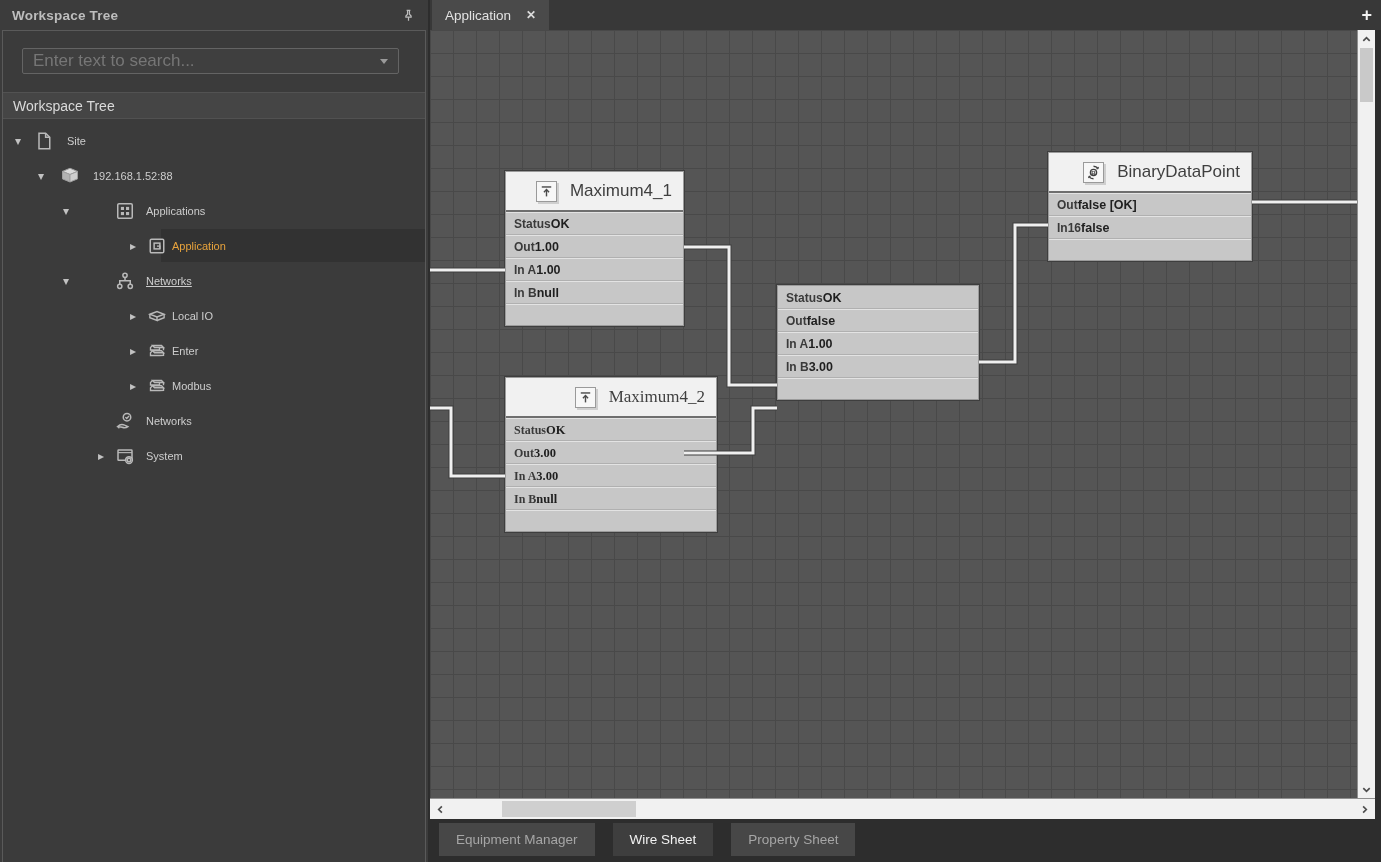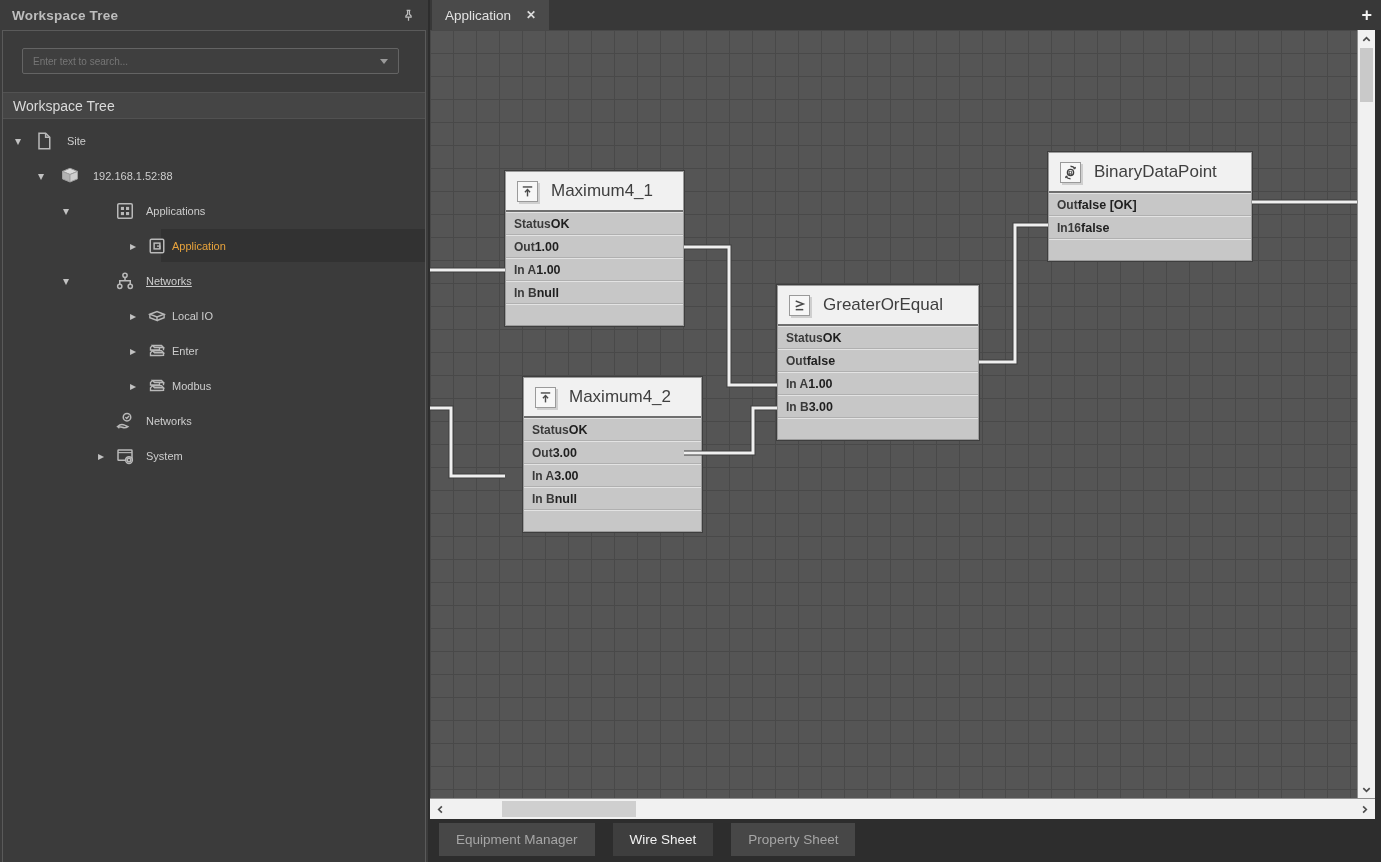--- a/index.html
+++ b/index.html
@@ -10,21 +10,21 @@
 
   
   .sidebar { flex:0 0 428px; width:428px; background:#3c3c3c; display:flex; flex-direction:column; }
   .sidebar-header { height:30px; flex:0 0 30px; display:flex; align-items:center; justify-content:space-between; padding:0 10px 0 12px; }
   .sidebar-title { font-weight:bold; font-size:13.5px; color:#bdbdbd; letter-spacing:.2px; }
   .pin-btn { width:20px; height:20px; display:flex; align-items:center; justify-content:center; cursor:pointer; }
   .pin-btn svg { width:15px; height:15px; }
   .sidebar-body { flex:1; margin:0 2px; border:1px solid #5a5a5a; border-bottom:none; background:#3b3b3b; overflow:hidden; }
   .search-wrap { padding:17px 26px 0 19px; }
   .search-box { position:relative; height:26px; background:#3f3f3f; border:1px solid #646464; border-radius:2px; display:flex; align-items:center; }
-  .search-input { flex:1; background:transparent; border:none; outline:none; color:#fca5a5; font-size:10px; padding:0 10px; font-family:"Liberation Sans", sans-serif; }
+  .search-input { flex:1; background:transparent; border:none; outline:none; color:#fca5a5; font-size:17px; padding:0 10px; font-family:"Liberation Sans", sans-serif; }
   .search-input::placeholder { color:#767676; }
   .search-caret { width:0; height:0; border-left:4px solid transparent; border-right:4px solid transparent; border-top:5px solid #9a9a9a; margin-right:10px; }
   .section-title { margin-top:18px; height:27px; line-height:26px; background:#454545; color:#dadada; font-size:14px; padding-left:10px; border-top:1px solid #525252; border-bottom:1px solid #515151; }
   .tree { padding-top:4px; }
   .tree-row { position:relative; height:35px; cursor:pointer; }
   .tree-row .hl { display:none; }
   .tree-row.selected .hl { display:block; position:absolute; left:158px; right:0; top:1px; bottom:1px; background:var(--selection-bg,#323232); }
   .caret { position:absolute; top:50%; transform:translateY(-50%); font-size:12px; color:#c2c2c2; width:14px; text-align:center; line-height:1; }
   .t-icon { position:absolute; top:50%; transform:translateY(-50%); width:20px; height:20px; }
   .t-icon svg { width:20px; height:20px; display:block; }
@@ -41,21 +41,21 @@
 
   .canvas-row { display:flex; height:768px; flex:0 0 768px; }
   .canvas { position:relative; width:927px; height:768px; overflow:hidden;
     background-color:var(--canvas-bg,#555555);
     background-image:linear-gradient(var(--grid-line,#494949) 1px, transparent 1px),
                      linear-gradient(90deg, var(--grid-line,#494949) 1px, transparent 1px);
     background-size:23px 23px; }
 
   
   .block { position:absolute; background:var(--block-row-bg,#c7c7c7); border:1px solid #9b9b9b; box-shadow:0 0 0 1px #3e3e3e; z-index:2; }
-  .block-header { height:40px; background:var(--block-header-bg,#f1f1f1); display:flex; align-items:center; gap:13px; padding:0 11px; border-bottom:2px solid #6f6f6f; }
+  .block-header { height:40px; background:var(--block-header-bg,#f1f1f1); display:flex; align-items:center; gap:13px; padding:0 11px; border-bottom:2px solid #6f6f6f;justify-content:flex-end; }
   .block-icon { width:21px; height:21px; flex:0 0 21px; border:1px solid #9a9a9a; background:#f7f7f7; display:flex; align-items:center; justify-content:center; box-shadow:2px 2px 0 rgba(0,0,0,.14); }
   .block-icon svg { width:17px; height:17px; display:block; }
   .block-title { font-size:17px; color:#3f3f3f; white-space:nowrap; }
   .block-row { height:23px; display:flex; align-items:center; justify-content:flex-start; padding:0 8px; border-top:1px solid #e3e3e3; box-shadow:inset 0 -1px 0 #b0b0b0; }
   .block-row:first-child { border-top:none; }
   .row-label { font-size:12px; font-weight:bold; color:#3a3a3a; }
   .row-value { font-size:12.5px; font-weight:bold; color:#1f1f1f; }
   .block-footer { height:21px; border-top:1px solid #e3e3e3; }
 
   .wires { position:absolute; left:0; top:0; width:927px; height:768px; z-index:5; pointer-events:none; }
@@ -274,21 +274,21 @@
             <div class="block-row">
               <span class="row-label">In A</span>
               <span class="row-value">1.00</span>
             </div>
             <div class="block-row">
               <span class="row-label">In B</span>
               <span class="row-value">null</span>
             </div>
             <div class="block-footer"></div>
           </div>
-          <div class="block" style="left: 93px; top: 347px; width: 179px;">
+          <div class="block" style="left: 75px; top: 347px; width: 212px; font-family: Liberation Serif, serif;">
             <div class="block-header">
               <span class="block-icon">
                 <svg viewBox="0 0 18 18" fill="none" stroke="#4a4a4a" stroke-width="1.5">
                   <path d="M4 4.2h10"></path>
                   <path d="M9 14.2V7.2"></path>
                   <path d="M6.3 9.7 9 7l2.7 2.7"></path>
                 </svg>
               </span>
               <span class="block-title">Maximum4_2</span>
             </div>
@@ -304,29 +304,20 @@
               <span class="row-label">In A</span>
               <span class="row-value">3.00</span>
             </div>
             <div class="block-row">
               <span class="row-label">In B</span>
               <span class="row-value">null</span>
             </div>
             <div class="block-footer"></div>
           </div>
           <div class="block" style="left: 347px; top: 255px; width: 202px;">
-            <div class="block-header">
-              <span class="block-icon">
-                <svg viewBox="0 0 18 18" fill="none" stroke="#4a4a4a" stroke-width="1.6">
-                  <path d="M5 4.2l8 3.1-8 3.1"></path>
-                  <path d="M5 13.4h8"></path>
-                </svg>
-              </span>
-              <span class="block-title">GreaterOrEqual</span>
-            </div>
             <div class="block-row">
               <span class="row-label">Status</span>
               <span class="row-value">OK</span>
             </div>
             <div class="block-row">
               <span class="row-label">Out</span>
               <span class="row-value">false</span>
             </div>
             <div class="block-row">
               <span class="row-label">In A</span>

